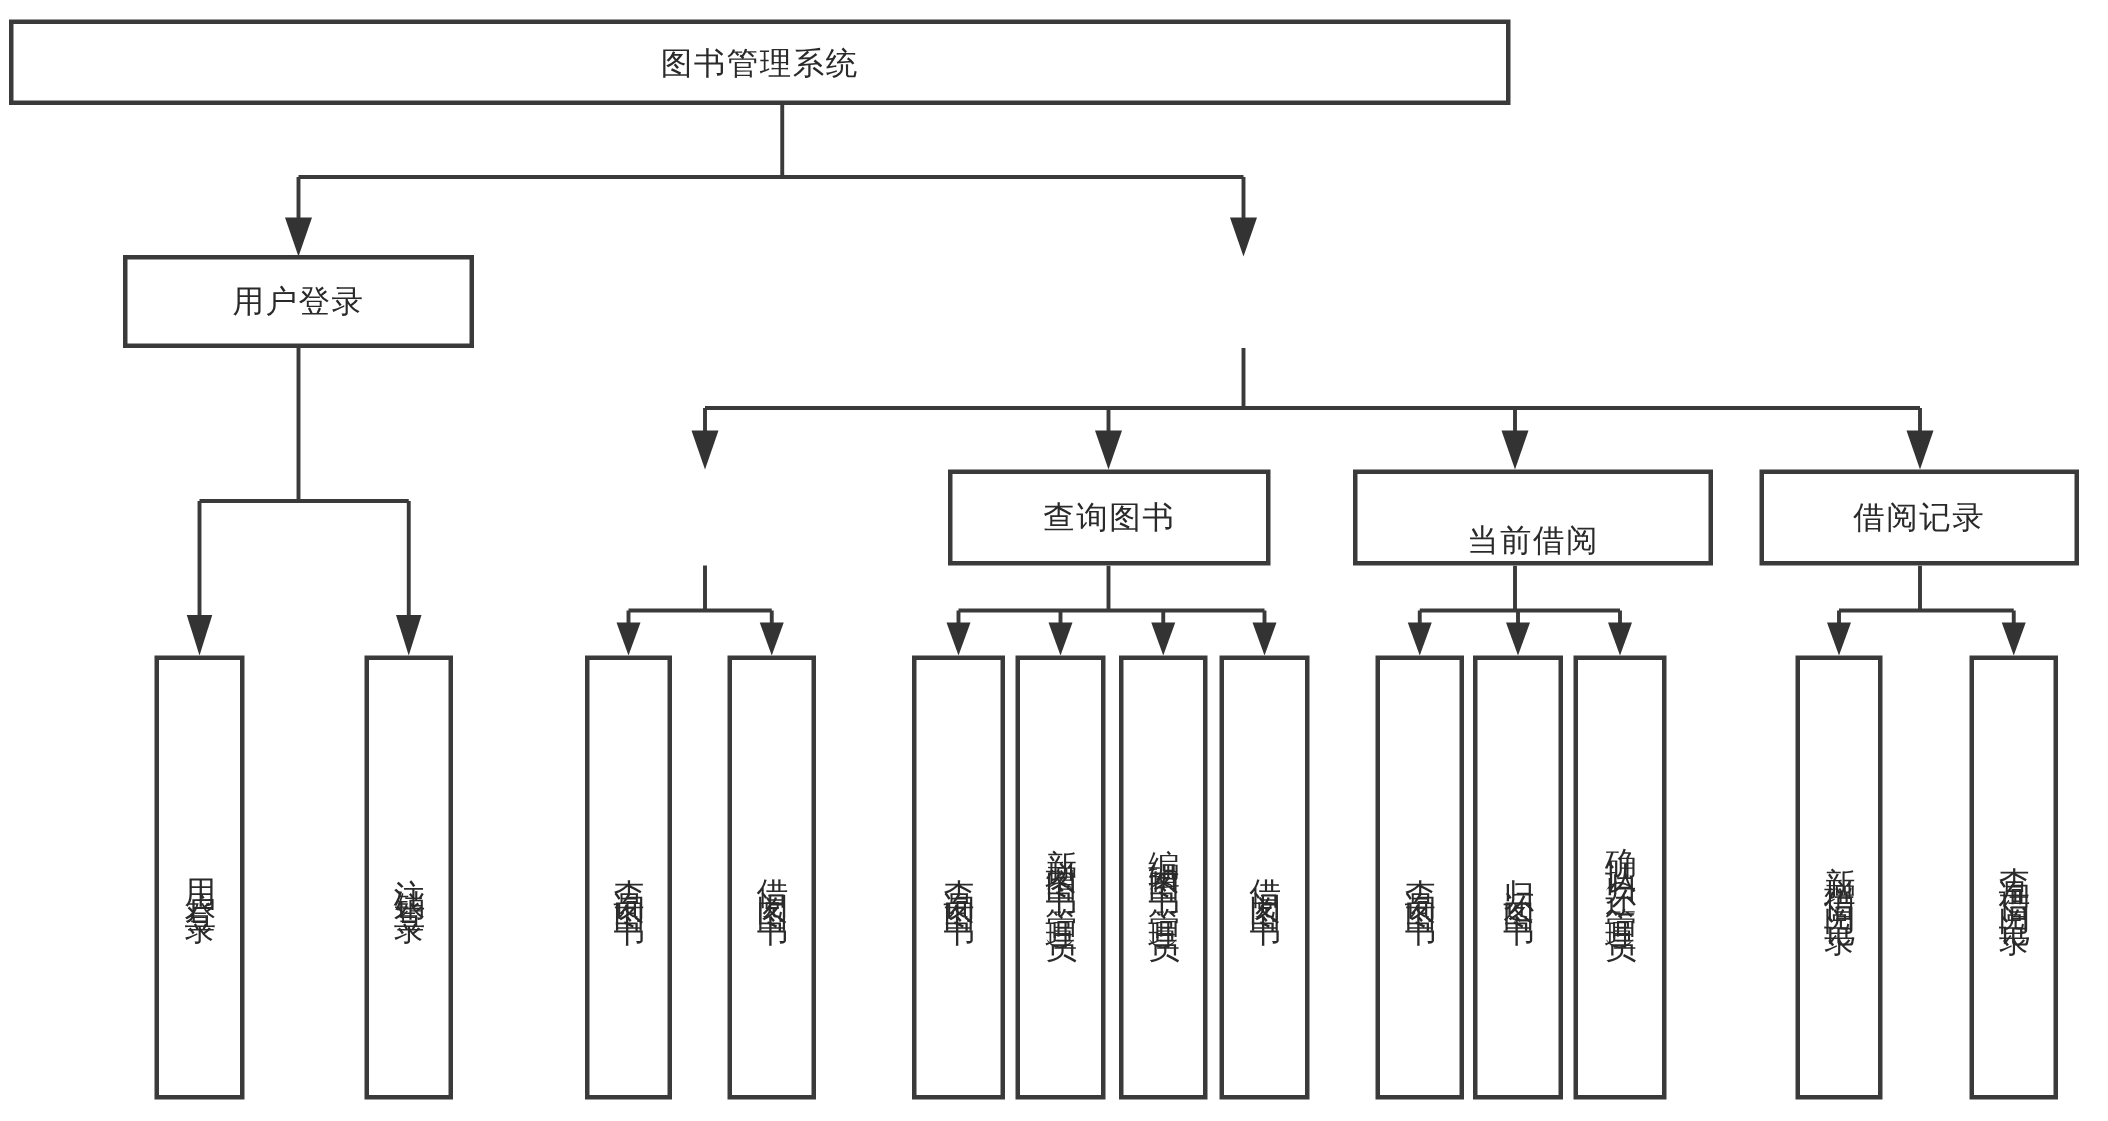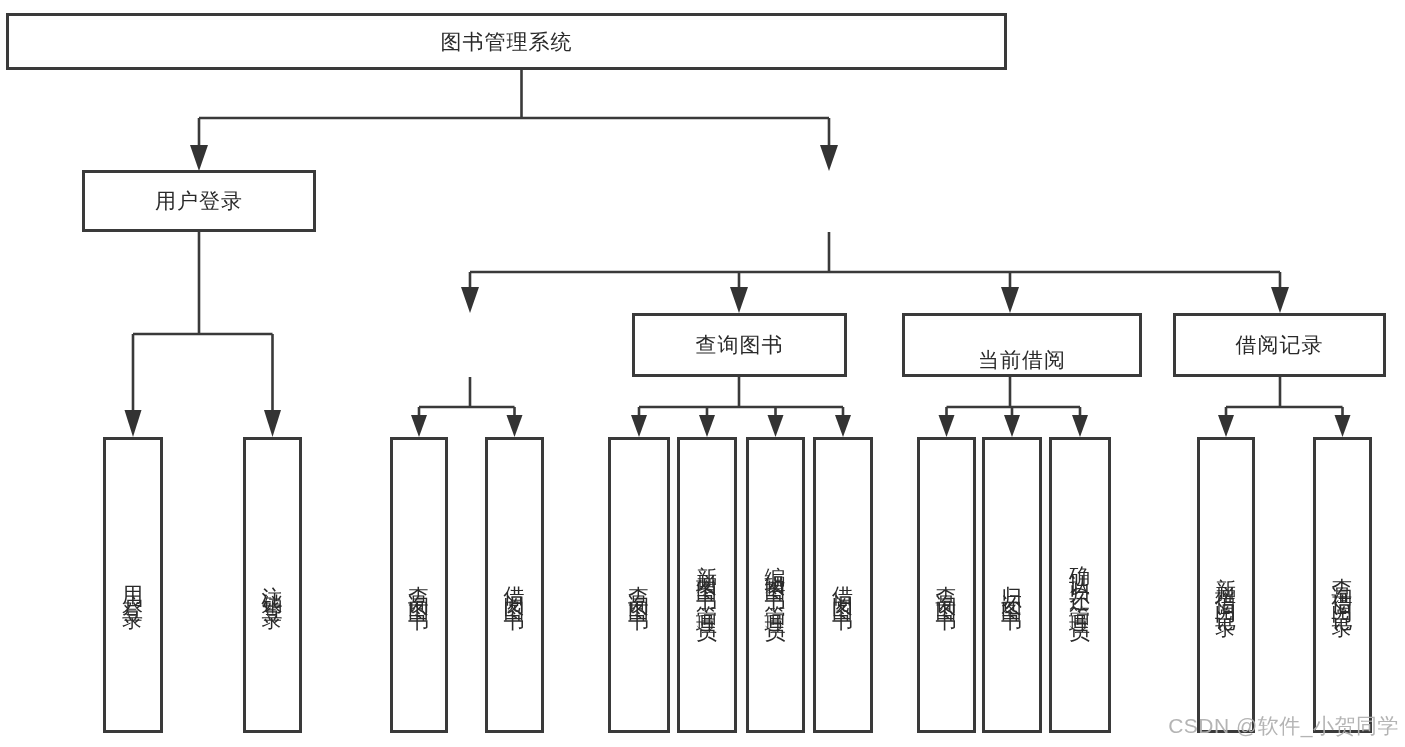--- a/index.html
+++ b/index.html
@@ -153,15 +153,14 @@
     <span>确认归还（管理员）</span>
   </div>
 
   <div class="leaf" style="left:1197px;width:58px;">
     <span>新增借阅记录</span>
   </div>
   <div class="leaf" style="left:1313px;width:59px;">
     <span>查询借阅记录</span>
   </div>
 
-  <div class="watermark">CSDN @软件_小贺同学</div>
 
 </div>
 
 </body></html>

